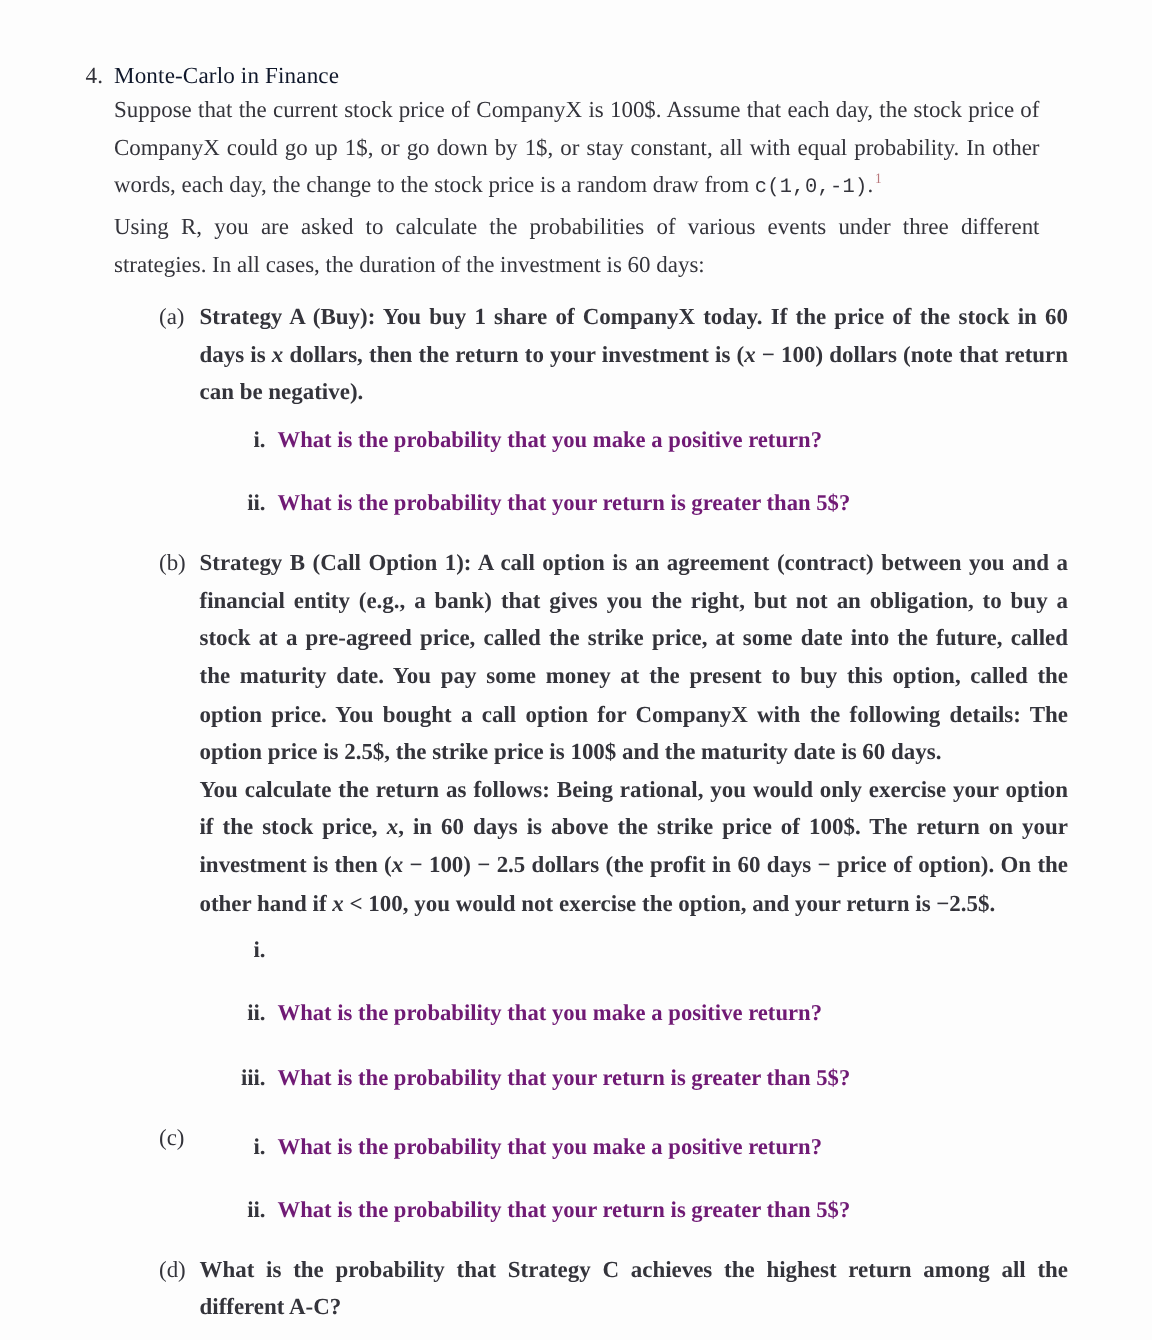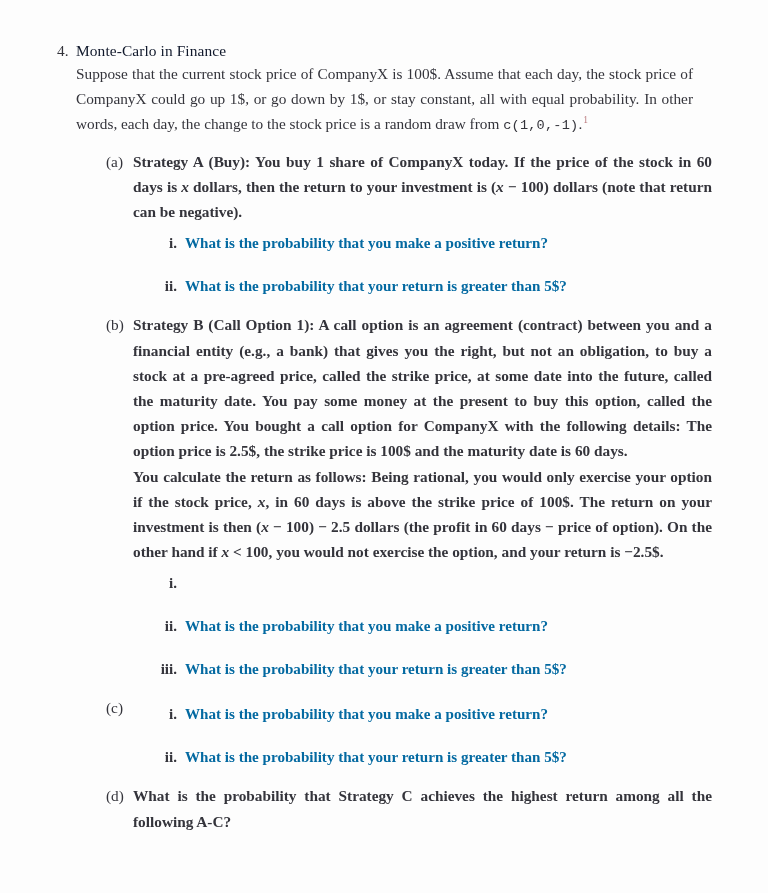--- a/index.html
+++ b/index.html
@@ -120,21 +120,21 @@
     text-align: right;
     padding-right: 8px;
     box-sizing: border-box;
     font-size: 15.1px;
     line-height: 24.6px;
     color: #34343b;
   }
   .roman-text {
     font-size: 15.1px;
     line-height: 24.6px;
-    color: #0369a1;
+    color: #701a75;
     white-space: nowrap;
   }
 
   
   .mono {
     font-family: "Liberation Mono", "DejaVu Sans Mono", monospace;
     font-size: 13.6px;
     letter-spacing: 0.2px;
   }
   .mathvar {
@@ -161,20 +161,21 @@
 
     <div class="ex-head">
       <span class="ex-num">4.</span>
       <span class="ex-title">Monte-Carlo in Finance</span>
     </div>
 
     <div class="ex-body">
 
       <p class="para"><span>Suppose that the current stock price of CompanyX is 100$. Assume that each day, the stock price of CompanyX could go up 1$, or go down by 1$, or stay constant, all with equal probability. In other words, each day, the change to the stock price is a random draw from </span><span class="mono">c(1,0,-1)</span><span>.</span><sup class="footnote-ref">1</sup></p>
 
+      <p class="para">Using R, you are asked to calculate the probabilities of various events under three different strategies. In all cases, the duration of the investment is 60 days:</p>
 
       <div class="parts">
 
         <div class="part">
           <span class="part-label">(a)</span>
           <div class="part-body">
             <p class="para"><span>Strategy A (Buy): You buy 1 share of CompanyX today. If the price of the stock in 60 days is </span><span class="mathvar">x</span><span> dollars, then the return to your investment is (</span><span class="mathvar">x</span><span class="math"> − 100) dollars (note that return can be negative).</span></p>
 
             <div class="romans">
               <div class="roman-item">
@@ -225,20 +226,20 @@
                 <span class="roman-label">ii.</span>
                 <span class="roman-text">What is the probability that your return is greater than 5$?</span>
               </div>
             </div>
           </div>
         </div>
 
         <div class="part">
           <span class="part-label">(d)</span>
           <div class="part-body">
-            <p class="para">What is the probability that Strategy C achieves the highest return among all the following A-C?</p>
+            <p class="para">What is the probability that Strategy C achieves the highest return among all the different A-C?</p>
           </div>
         </div>
 
       </div>
     </div>
   </div>
 </div>
 
 </body></html>

